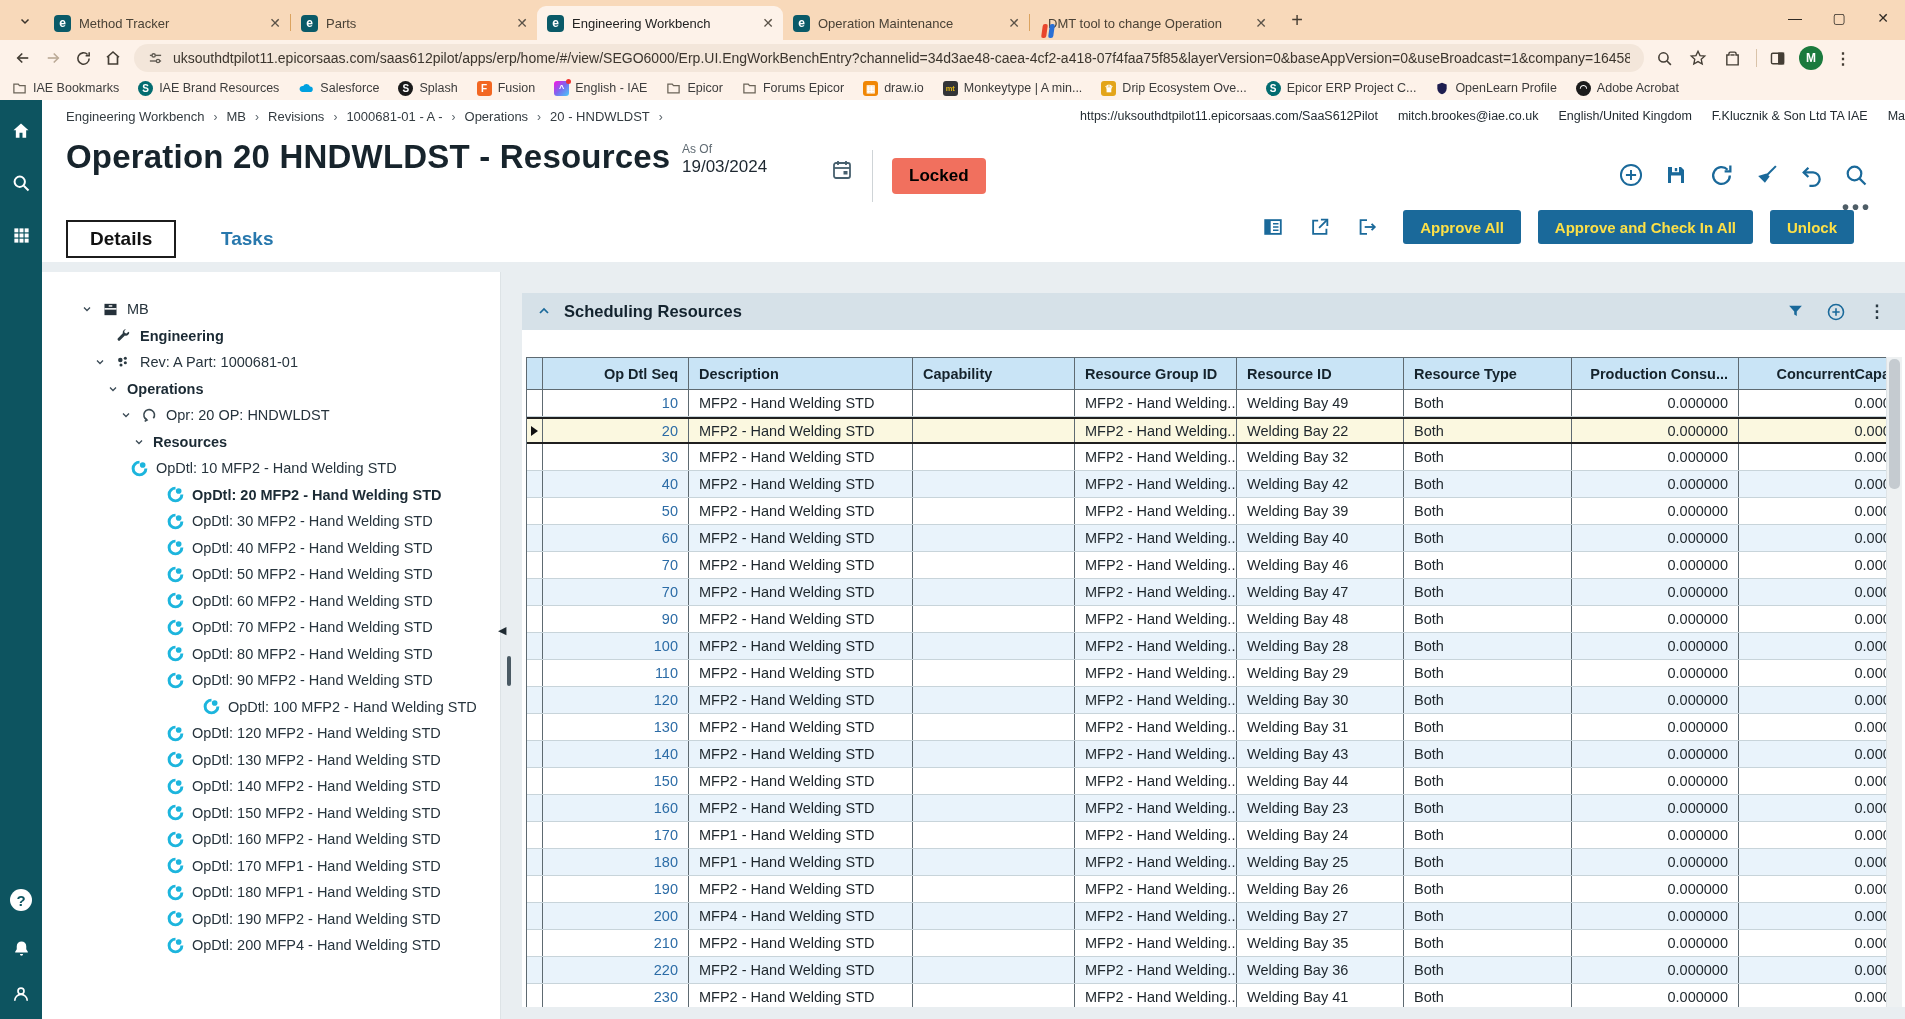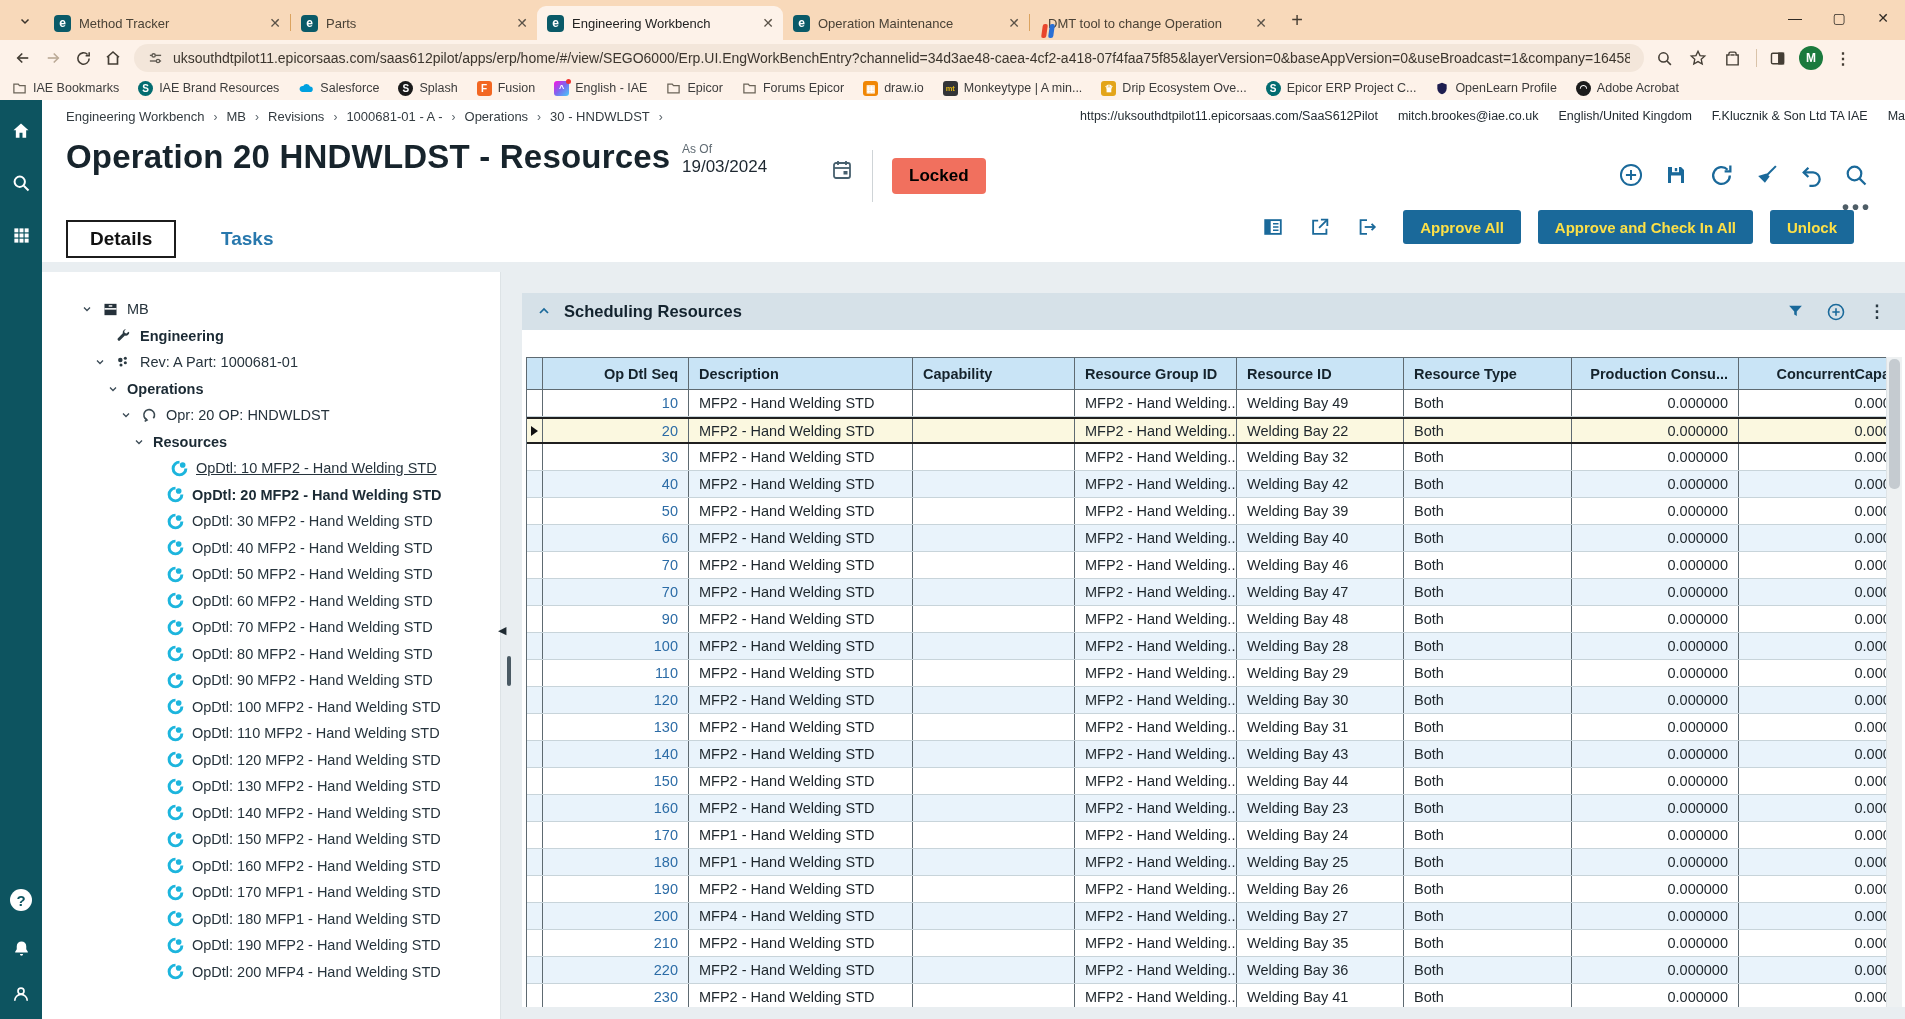--- a/index.html
+++ b/index.html
@@ -371,21 +371,21 @@
       <span>Engineering Workbench</span>
       <span class="crumb-sep">›</span>
       <span>MB</span>
       <span class="crumb-sep">›</span>
       <span>Revisions</span>
       <span class="crumb-sep">›</span>
       <span>1000681-01 - A -</span>
       <span class="crumb-sep">›</span>
       <span>Operations</span>
       <span class="crumb-sep">›</span>
-      <span>30 - HNDWLDST</span>
+      <span>20 - HNDWLDST</span>
       <span class="crumb-sep">›</span>
     </div>
 
   <div id="env-strip">
     <span>https://uksouthdtpilot11.epicorsaas.com/SaaS612Pilot</span>
     <span>mitch.brookes@iae.co.uk</span>
     <span>English/United Kingdom</span>
     <span>F.Klucznik &amp; Son Ltd TA IAE</span>
     <span>Main Sit</span>
   </div>
@@ -545,21 +545,21 @@
           <span>Opr: 20 OP: HNDWLDST</span>
         </div>
         <div class="tree-row bold" style="padding-left: 91px;">
           <span class="tr-chev">
             <svg width="12" height="12" viewBox="0 0 24 24" fill="none" stroke="currentColor" stroke-width="2.6">
               <path d="M6 9l6 6 6-6"></path>
             </svg>
           </span>
           <span>Resources</span>
         </div>
-        <div class="tree-row" style="padding-left: 108px; text-decoration: underline;">
+        <div class="tree-row" style="padding-left: 68px;">
           <span class="tr-chev"></span>
           <span class="tr-ic">
             <svg width="17" height="17" viewBox="0 0 24 24">
               <path d="M12 3a9 9 0 1 0 9 9" fill="none" stroke="#1cb5dd" stroke-width="4.2"></path>
               <circle cx="16.5" cy="7" r="4" fill="#1cb5dd"></circle>
             </svg>
           </span>
           <span>OpDtl: 10 MFP2 - Hand Welding STD</span>
         </div>
         <div class="tree-row bold" style="padding-left: 104px;">
@@ -635,39 +635,29 @@
         <div class="tree-row" style="padding-left: 104px;">
           <span class="tr-chev"></span>
           <span class="tr-ic">
             <svg width="17" height="17" viewBox="0 0 24 24">
               <path d="M12 3a9 9 0 1 0 9 9" fill="none" stroke="#1cb5dd" stroke-width="4.2"></path>
               <circle cx="16.5" cy="7" r="4" fill="#1cb5dd"></circle>
             </svg>
           </span>
           <span>OpDtl: 90 MFP2 - Hand Welding STD</span>
         </div>
-        <div class="tree-row" style="padding-left: 104px;">
+        <div class="tree-row" style="padding-left: 104px; margin-left: 36px;">
           <span class="tr-chev"></span>
           <span class="tr-ic">
             <svg width="17" height="17" viewBox="0 0 24 24">
               <path d="M12 3a9 9 0 1 0 9 9" fill="none" stroke="#1cb5dd" stroke-width="4.2"></path>
               <circle cx="16.5" cy="7" r="4" fill="#1cb5dd"></circle>
             </svg>
           </span>
           <span>OpDtl: 100 MFP2 - Hand Welding STD</span>
-        </div>
-        <div class="tree-row" style="padding-left: 104px;">
-          <span class="tr-chev"></span>
-          <span class="tr-ic">
-            <svg width="17" height="17" viewBox="0 0 24 24">
-              <path d="M12 3a9 9 0 1 0 9 9" fill="none" stroke="#1cb5dd" stroke-width="4.2"></path>
-              <circle cx="16.5" cy="7" r="4" fill="#1cb5dd"></circle>
-            </svg>
-          </span>
-          <span>OpDtl: 110 MFP2 - Hand Welding STD</span>
         </div>
         <div class="tree-row" style="padding-left: 104px;">
           <span class="tr-chev"></span>
           <span class="tr-ic">
             <svg width="17" height="17" viewBox="0 0 24 24">
               <path d="M12 3a9 9 0 1 0 9 9" fill="none" stroke="#1cb5dd" stroke-width="4.2"></path>
               <circle cx="16.5" cy="7" r="4" fill="#1cb5dd"></circle>
             </svg>
           </span>
           <span>OpDtl: 120 MFP2 - Hand Welding STD</span>

